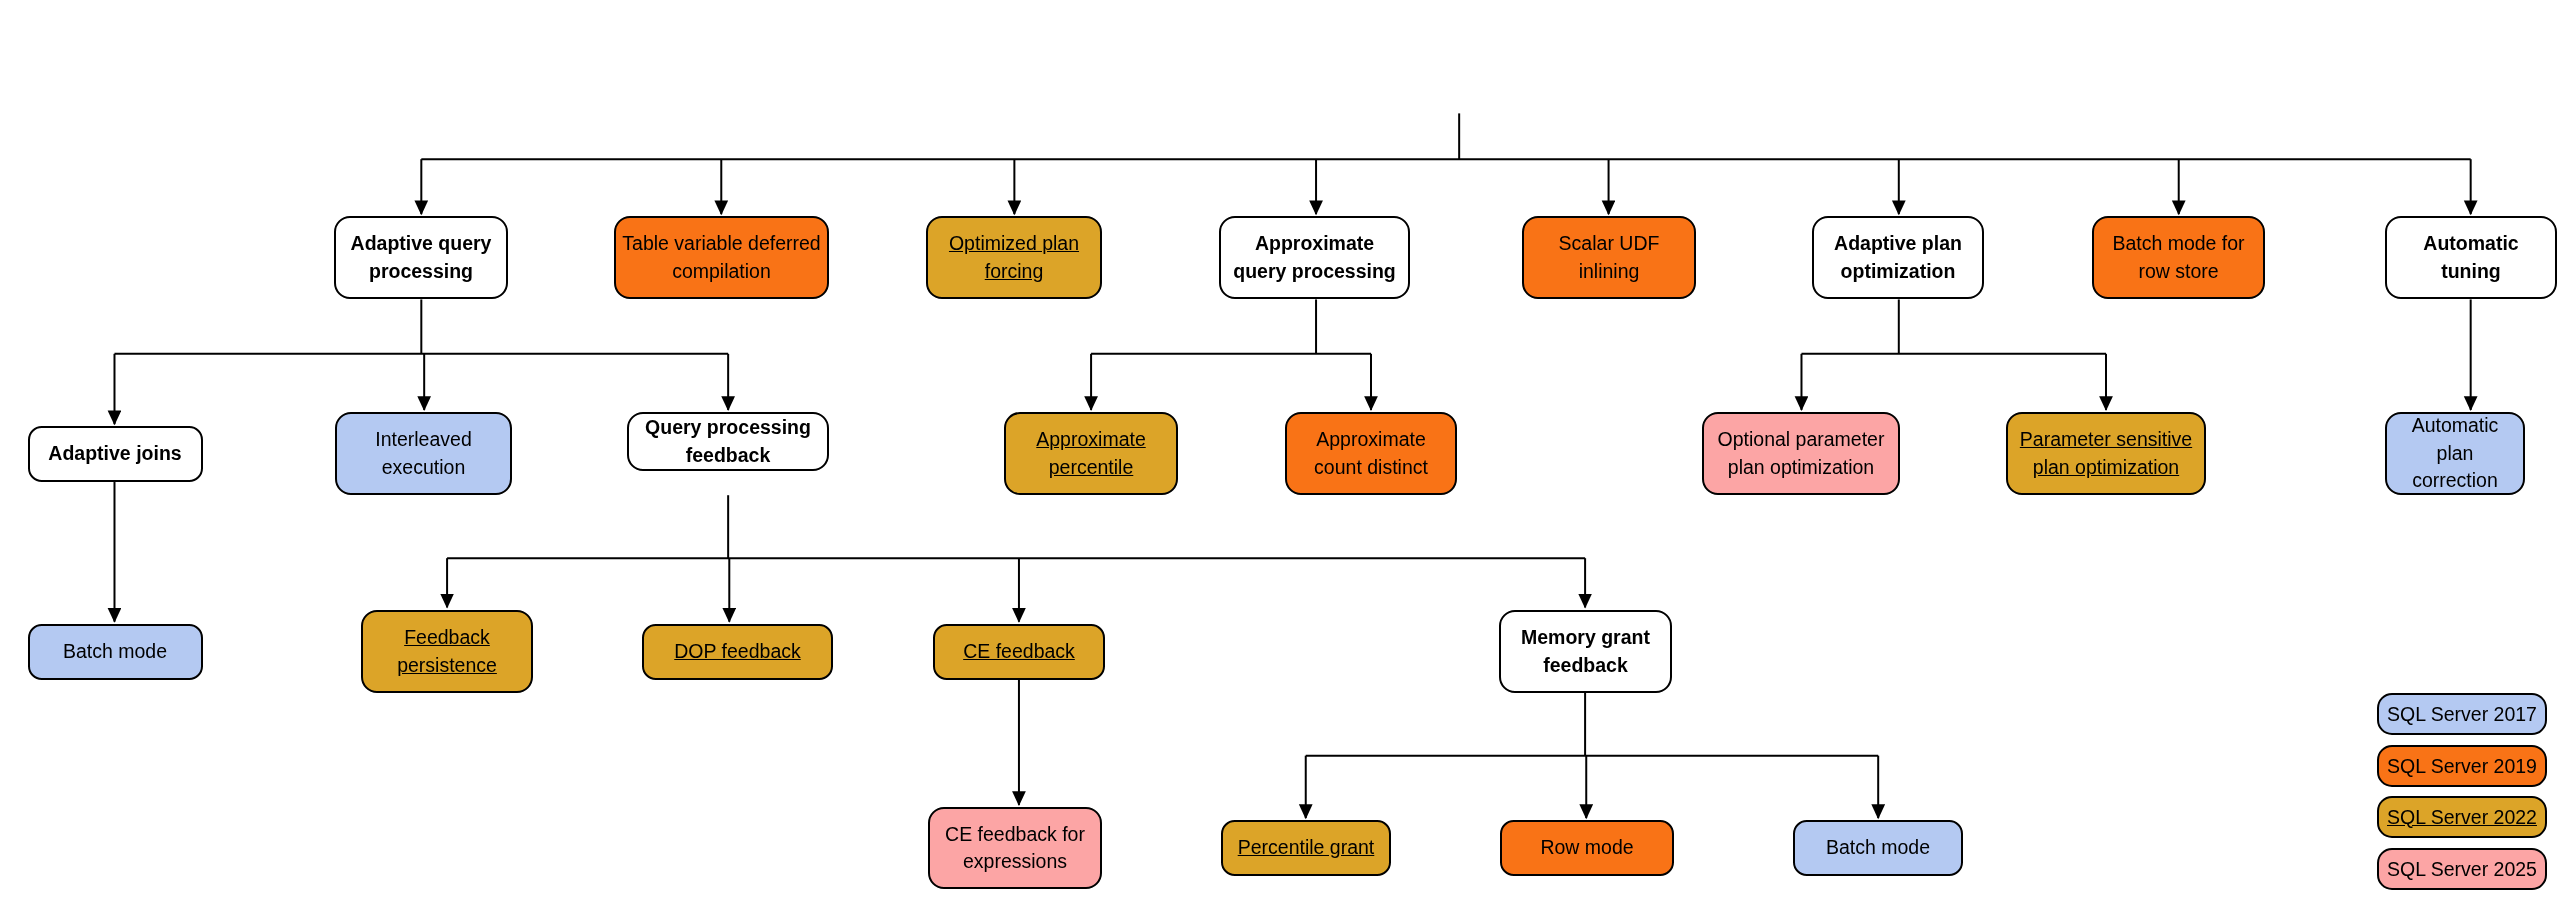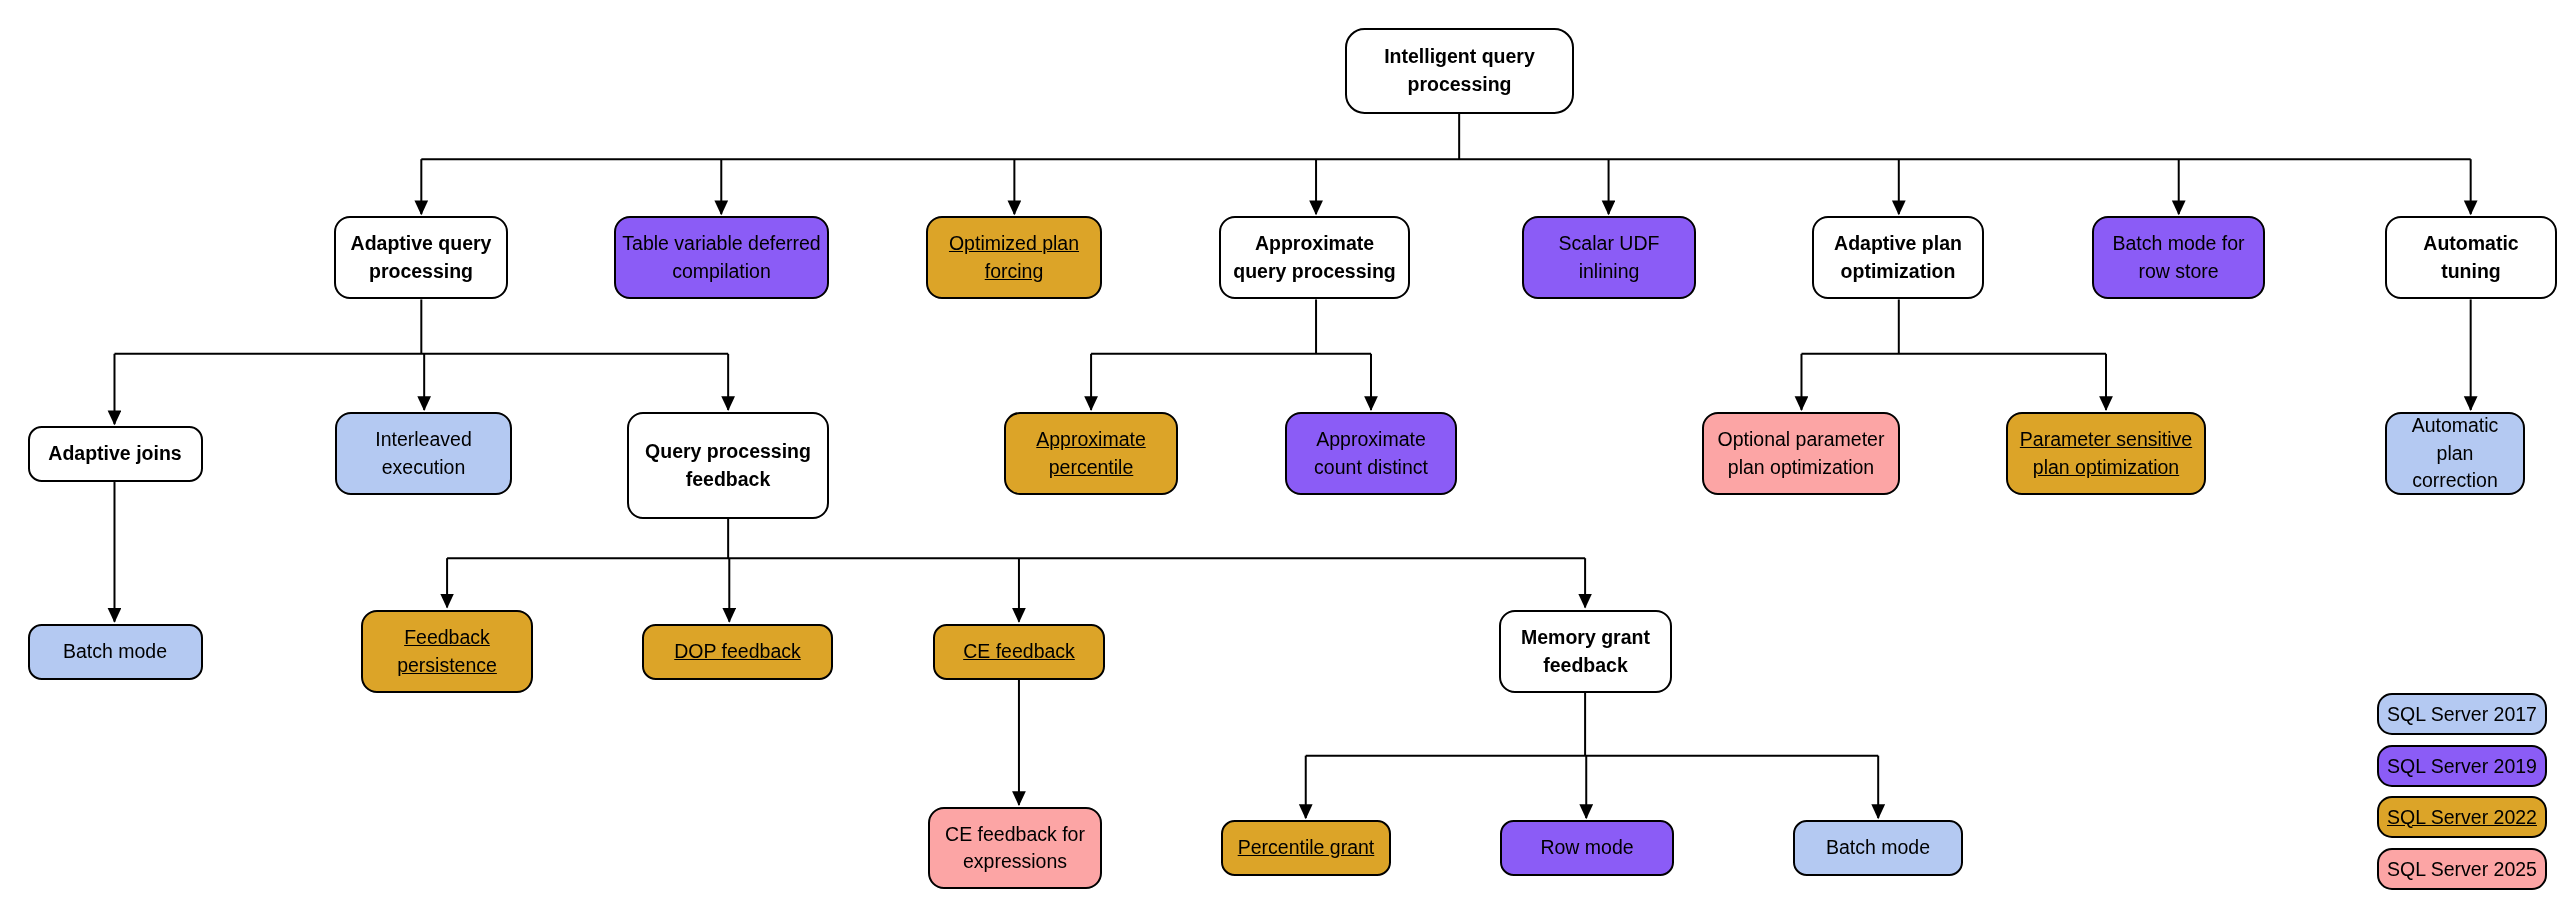--- a/index.html
+++ b/index.html
@@ -20,21 +20,21 @@
     border-radius:16px;
     font-size:19.5px;line-height:27.5px;
     color:#000000;
     padding:2.3px 5.7px;
     background:#ffffff;
   }
   .node.small{border-radius:13.7px;}
   .parent{font-weight:700;}
   .leaf{font-weight:400;}
   .fill-white{background:#ffffff;}
-  .fill-gray{background:#8b5cf6;}
+  .fill-gray{background:#f97316;}
   .fill-gold{background:#dca428;text-decoration:underline;}
   .fill-blue{background:#b4c9f2;}
   .fill-green{background:#fca5a5;}
   .legend-chip{
     position:absolute;
     display:flex;align-items:center;justify-content:center;
     box-sizing:border-box;
     border:2px solid #000000;
     border-radius:15px;
     font-size:19.5px;font-weight:400;color:#000000;
@@ -95,34 +95,33 @@
       <path d="M1780,1187 V1406" marker-end="url(#arr)"></path>
 
       <path d="M2769,1210 V1320"></path>
       <path d="M2281,1320 H3281"></path>
       <path d="M2281,1320 V1429" marker-end="url(#arr)"></path>
       <path d="M2771,1320 V1429" marker-end="url(#arr)"></path>
       <path d="M3281,1320 V1429" marker-end="url(#arr)"></path>
     </g>
   </svg>
 
-  <div class="node parent fill-white" style="left:1345px;top:27.5px;width:229px;height:86px;border-radius:19.5px;">Intelligent query processing</div>
 
   <div class="node parent fill-white" style="left:334px;top:216px;width:174px;height:83px;">Adaptive query processing</div>
   <div class="node leaf fill-gray" style="left:614px;top:216px;width:215px;height:83px;">Table variable deferred compilation</div>
   <div class="node leaf fill-gold" style="left:926px;top:216px;width:176px;height:83px;">Optimized plan forcing</div>
   <div class="node parent fill-white" style="left:1219px;top:216px;width:191px;height:83px;">Approximate query processing</div>
   <div class="node leaf fill-gray" style="left:1522px;top:216px;width:174px;height:83px;">Scalar UDF inlining</div>
   <div class="node parent fill-white" style="left:1812px;top:216px;width:172px;height:83px;">Adaptive plan optimization</div>
   <div class="node leaf fill-gray" style="left:2092px;top:216px;width:173px;height:83px;">Batch mode for row store</div>
   <div class="node parent fill-white" style="left:2385px;top:216px;width:172px;height:83px;">Automatic tuning</div>
 
   <div class="node parent fill-white small" style="left:27.5px;top:426px;width:175px;height:56px;">Adaptive joins</div>
   <div class="node leaf fill-blue" style="left:335px;top:412px;width:177px;height:83px;">Interleaved execution</div>
-  <div class="node parent fill-white" style="left:627px;top:412px;width:202px;height:107px;">Query processing feedback</div>
+  <div class="node parent fill-white" style="left:627px;top:412px;width:202px;height:59px;">Query processing feedback</div>
   <div class="node leaf fill-gold" style="left:1004px;top:412px;width:174px;height:83px;">Approximate percentile</div>
   <div class="node leaf fill-gray" style="left:1285px;top:412px;width:172px;height:83px;">Approximate count distinct</div>
   <div class="node leaf fill-green" style="left:1702px;top:412px;width:198px;height:83px;">Optional parameter plan optimization</div>
   <div class="node leaf fill-gold" style="left:2006px;top:412px;width:200px;height:83px;">Parameter sensitive plan optimization</div>
   <div class="node leaf fill-blue" style="left:2385px;top:412px;width:140px;height:83px;">Automatic plan correction</div>
 
   <div class="node leaf fill-blue small" style="left:27.5px;top:624px;width:175px;height:56px;">Batch mode</div>
   <div class="node leaf fill-gold" style="left:361px;top:610px;width:172px;height:83px;">Feedback persistence</div>
   <div class="node leaf fill-gold small" style="left:642px;top:624px;width:191px;height:56px;">DOP feedback</div>
   <div class="node leaf fill-gold small" style="left:933px;top:624px;width:172px;height:56px;">CE feedback</div>

